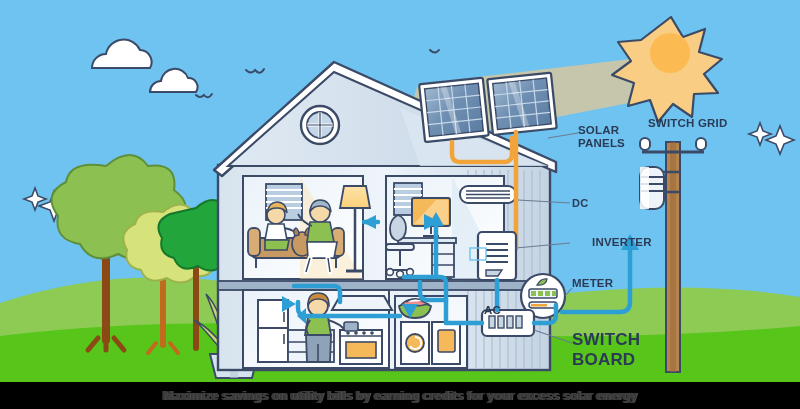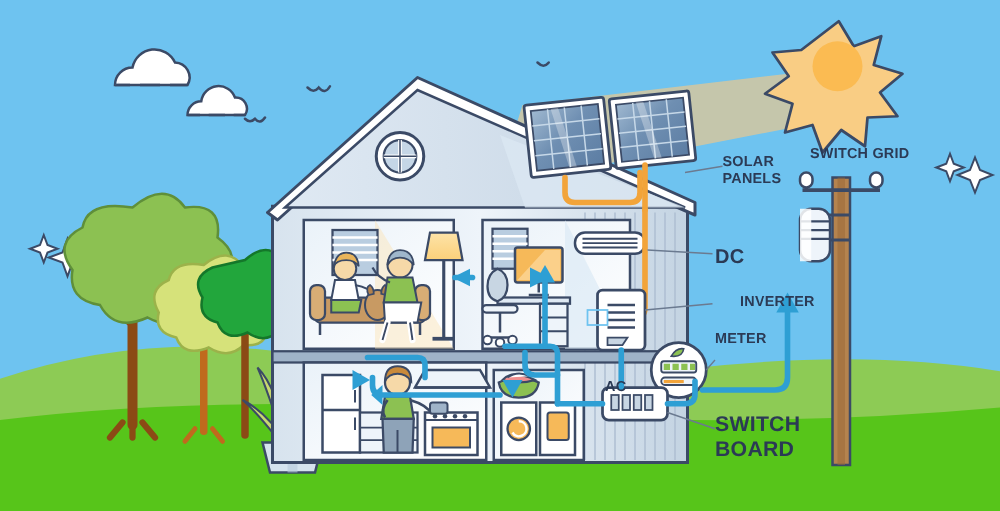--- a/index.html
+++ b/index.html
@@ -380,27 +380,30 @@
 
   </svg>
 
   <div class="lbl" style="left:578px;top:124px;font-size:11.5px;">
     <div>SOLAR</div>
     <div>PANELS</div>
   </div>
 
   <div class="lbl" style="left:648px;top:117px;font-size:11.5px;">SWITCH GRID</div>
 
-  <div class="lbl" style="left:572px;top:197px;font-size:16px;">DC</div>
+  <div class="lbl" style="left:572px;top:197px;font-size:11px;">DC</div>
 
   <div class="lbl" style="left:592px;top:236px;font-size:11.5px;">INVERTER</div>
 
-  <div class="lbl" style="left:572px;top:265px;font-size:11.5px;">METER</div>
+  <div class="lbl" style="left:572px;top:277px;font-size:11.5px;">METER</div>
 
   <div class="lbl" style="left:484px;top:292px;font-size:11.5px;margin-top:12px;">AC</div>
 
   <div class="lbl" style="left:572px;top:330px;font-size:17px;">
     <div>SWITCH</div>
     <div>BOARD</div>
   </div>
 
+  <div id="caption-bar">
+    <span id="caption-text">Maximize savings on utility bills by earning credits for your excess solar energy</span>
+  </div>
 
 </div>
 
 </body></html>

